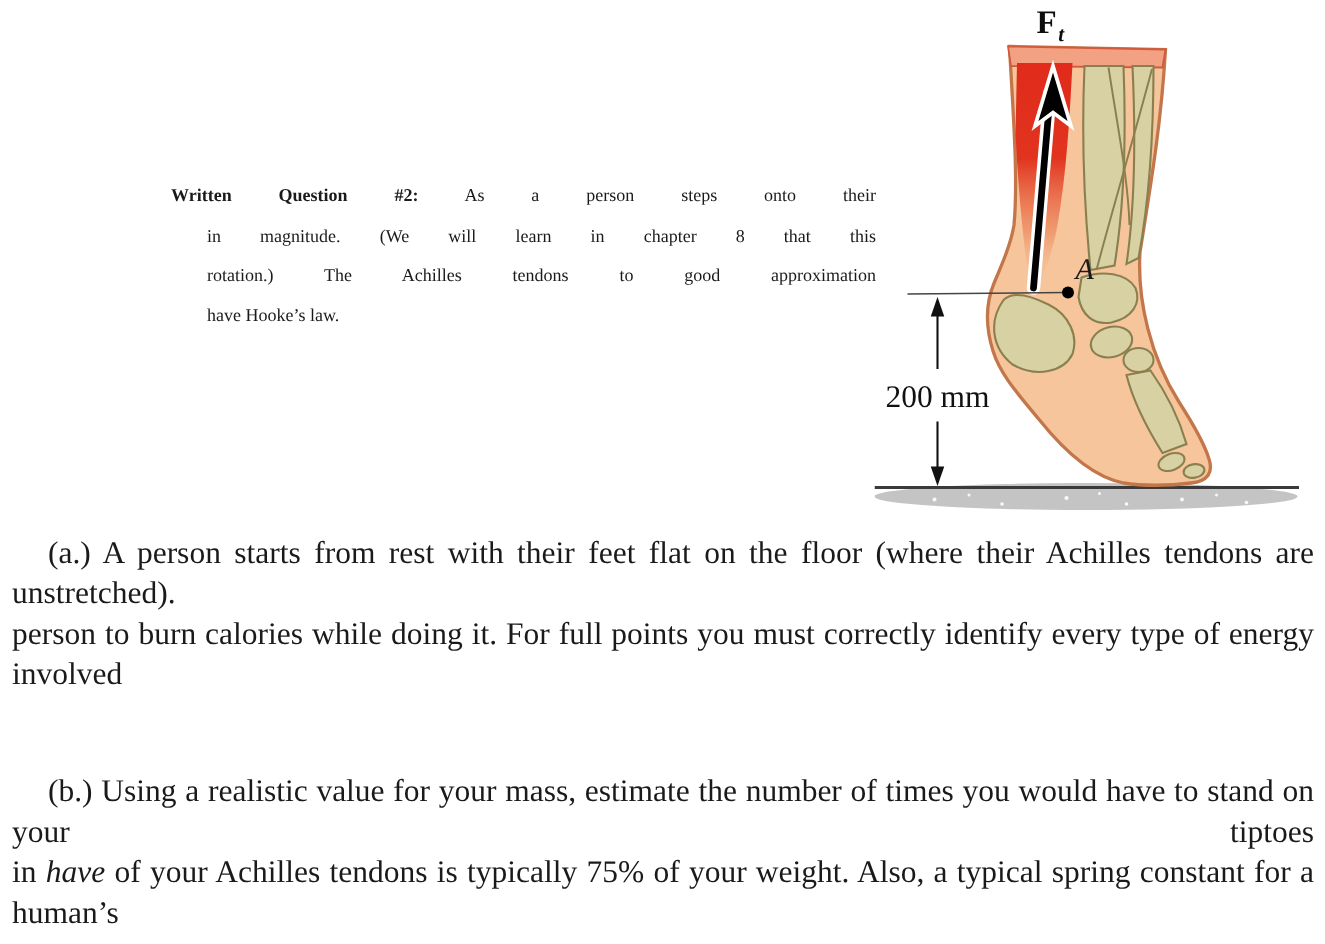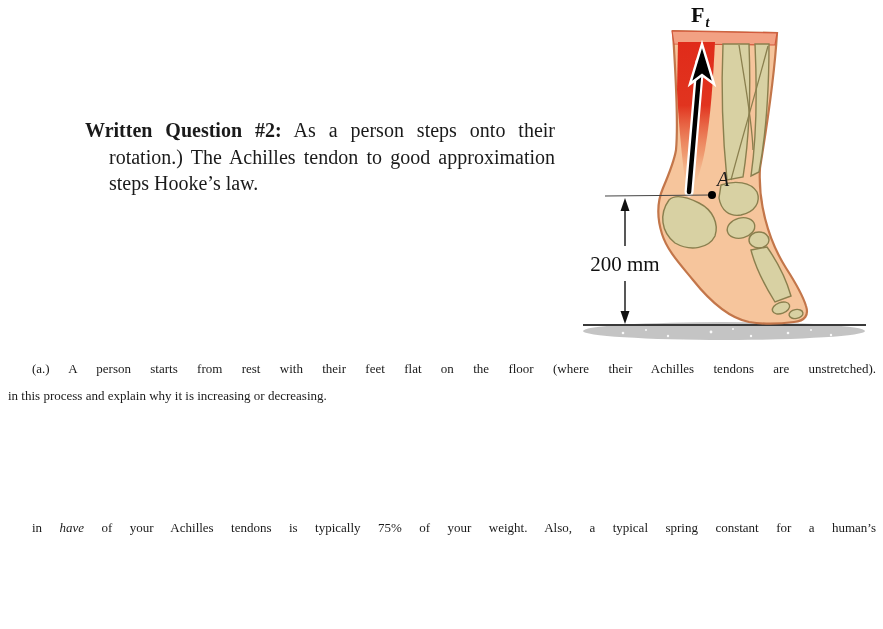--- a/index.html
+++ b/index.html
@@ -3,23 +3,23 @@
 <meta charset="utf-8">
 <style>
   html,body{margin:0;padding:0;}
   body{
     width:883px;height:629px;position:relative;overflow:hidden;
     background:#ffffff;color:#1a1a1a;
     font-family:"Liberation Serif","DejaVu Serif",serif;
   }
   .abs{position:absolute;}
   
-  .qblock{left:85px;top:117px;width:470px;font-size:20px;line-height:26.5px;}
+  .qblock{left:114px;top:117px;width:470px;font-size:12px;line-height:26.5px;}
   .qblock .tline + .tline{padding-left:24px;}
-  .para{left:8px;width:868px;font-size:13px;line-height:27px;}
+  .para{left:8px;width:868px;font-size:21px;line-height:27px;}
   #para-a{top:355px;}
   #para-b{top:514px;}
   .para .tline:first-child{text-indent:24px;}
   .tline{text-align:justify;text-align-last:justify;}
   .tline.last{text-align-last:left;}
   .bold{font-weight:bold;}
   .ital{font-style:italic;}
   .subs{font-size:0.7em;vertical-align:-0.18em;}
   .vec{position:relative;display:inline-block;}
   .vec::before{content:"\2192";position:absolute;left:0.08em;top:-0.95em;font-size:0.72em;font-weight:bold;}
@@ -35,30 +35,32 @@
   .leader{stroke:#444444;stroke-width:1;}
   .arrowhalo{stroke:#ffffff;stroke-width:9;stroke-linecap:round;}
   .arrowshaft{stroke:#000000;stroke-width:4.5;stroke-linecap:round;}
   .arrowhead{fill:#000000;stroke:#ffffff;stroke-width:2.5;}
 </style>
 </head>
 <body>
 
 <div class="abs qblock" id="qblock">
     <div class="tline"><span class="bold">Written Question #2:</span><span> As a person steps onto their</span></div>
-    <div class="tline"><span>rotation.)  The Achilles tendon to good approximation</span></div>
-    <div class="tline last"><span>steps Hooke’s law.</span></div>
+    <div class="tline"><span>in magnitude.  (We will learn in chapter 8 that this</span></div>
+    <div class="tline"><span>rotation.)  The Achilles tendons to good approximation</span></div>
+    <div class="tline last"><span>have Hooke’s law.</span></div>
   </div>
 
 <div class="abs para" id="para-a">
     <div class="tline"><span>(a.)  A person starts from rest with their feet flat on the floor (where their Achilles tendons are unstretched).</span></div>
-    <div class="tline last"><span>in this process and explain why it is increasing or decreasing.</span></div>
+    <div class="tline"><span>person to burn calories while doing it. For full points you must correctly identify every type of energy involved</span></div>
   </div>
 
 <div class="abs para" id="para-b">
+    <div class="tline"><span>(b.)  Using a realistic value for your mass, estimate the number of times you would have to stand on your tiptoes</span></div>
     <div class="tline"><span>in </span><span class="ital">have</span><span> of your Achilles tendons is typically 75% of your weight. Also, a typical spring constant for a human’s</span></div>
   </div>
 
 <div class="abs figure">
 <svg width="300" height="345" viewBox="0 0 300 345">
   <defs>
     <linearGradient id="muscleGrad" x1="0" y1="0" x2="0" y2="1">
       <stop offset="0" stop-opacity="1" stop-color="#e02b1a"></stop>
       <stop offset="0.42" stop-color="#e1341f" stop-opacity="1"></stop>
       <stop offset="0.75" stop-color="#ea7a4e" stop-opacity="0.55"></stop>

